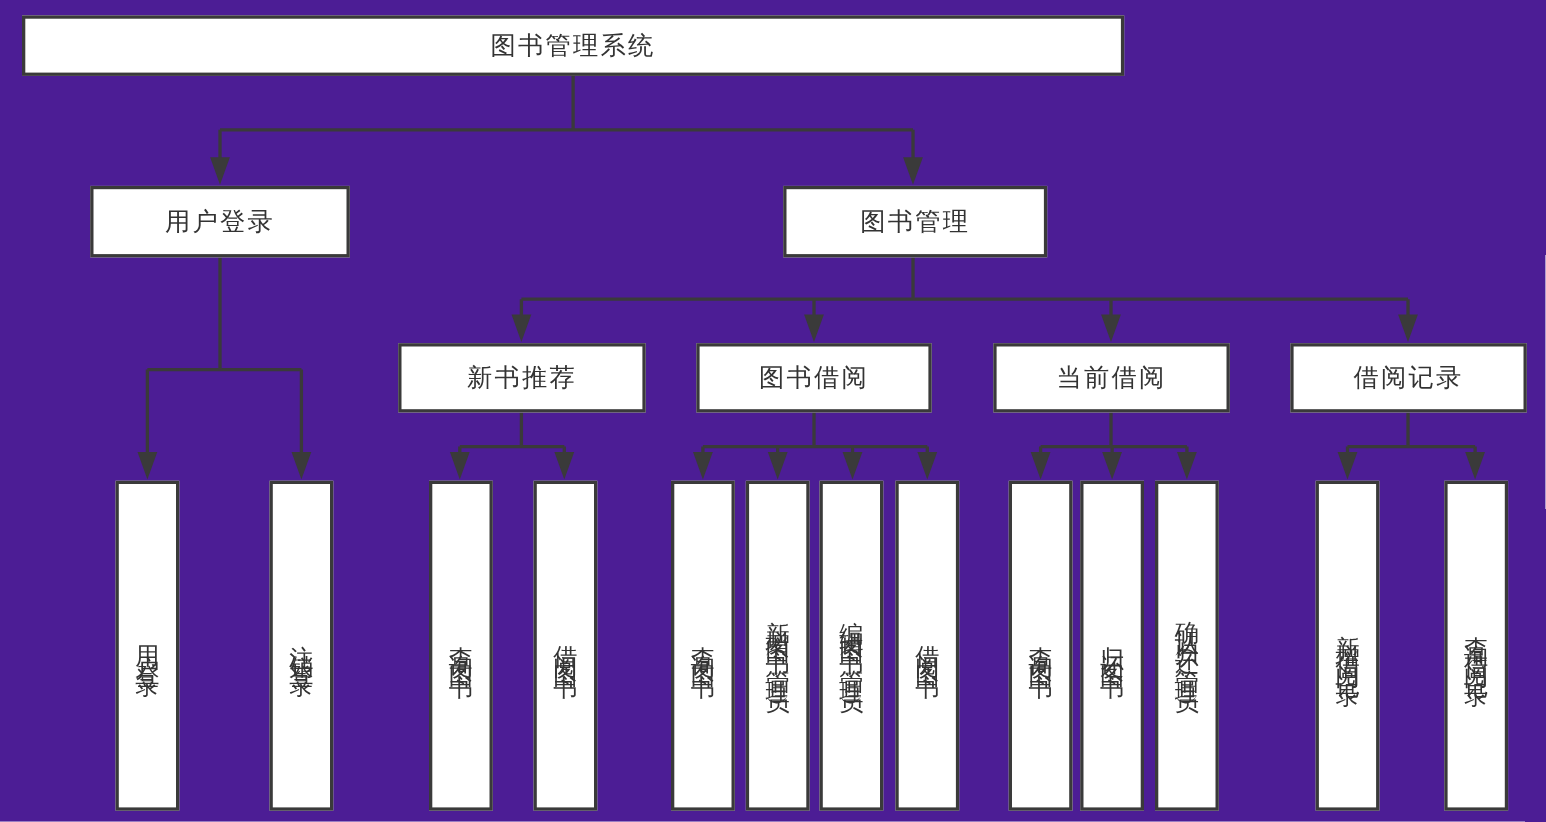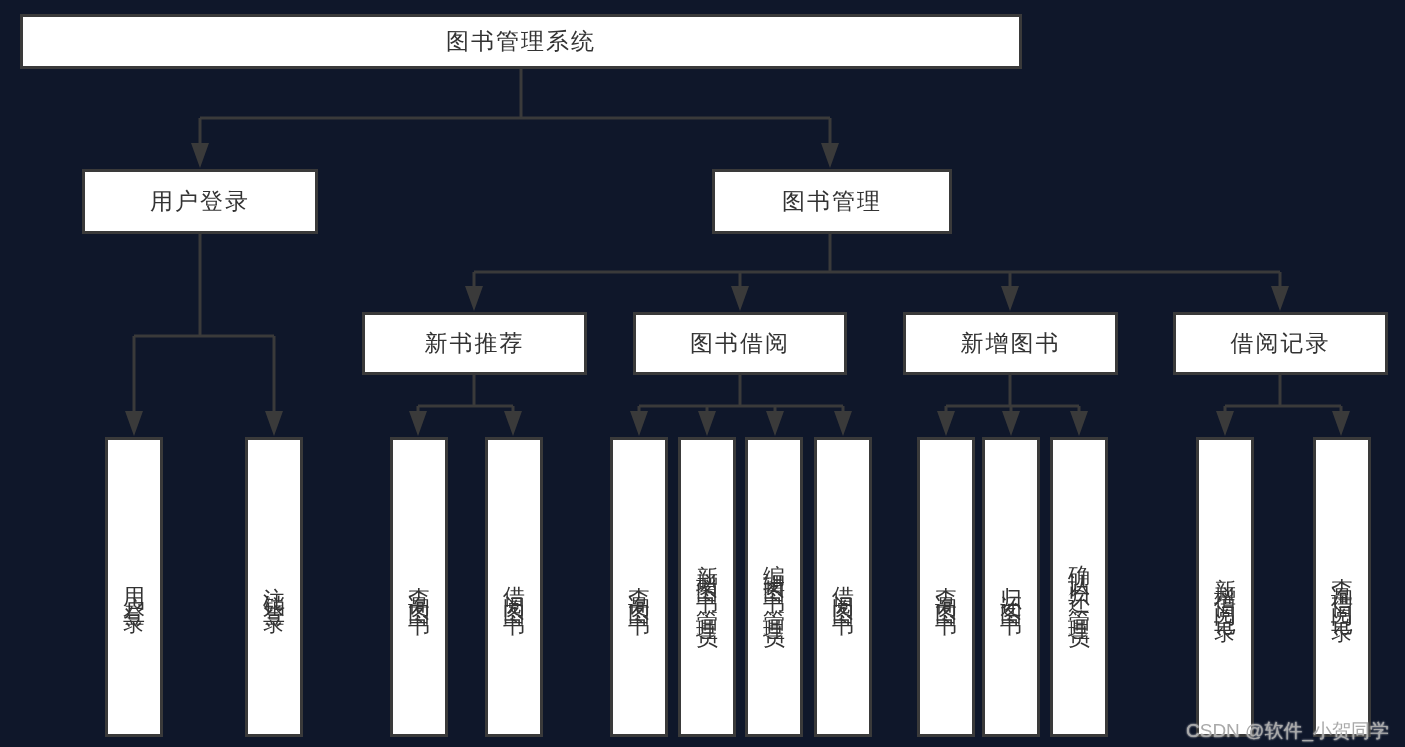--- a/index.html
+++ b/index.html
@@ -1,20 +1,20 @@
 <!DOCTYPE html>
 <html><head>
 <meta charset="utf-8">
 <style>
   html, body { margin: 0; padding: 0; background: #ffffff; }
   #stage {
     position: relative;
     width: 1405px;
     height: 747px;
-    background: #0f172a;
+    background: #4c1d95;
     font-family: "Liberation Sans", sans-serif;
     overflow: hidden;
   }
   #connectors {
     position: absolute;
     left: 0; top: 0;
     width: 1405px; height: 747px;
   }
   .node {
     position: absolute;
@@ -111,21 +111,21 @@
     <span>图书管理</span>
   </div>
 
   <div class="node h" style="left:633px;top:312px;width:214px;height:63px">
     <span>图书借阅</span>
   </div>
   <div class="node h" style="left:362px;top:312px;width:225px;height:63px">
     <span>新书推荐</span>
   </div>
   <div class="node h" style="left:903px;top:312px;width:215px;height:63px">
-    <span>新增图书</span>
+    <span>当前借阅</span>
   </div>
   <div class="node h" style="left:1173px;top:312px;width:215px;height:63px">
     <span>借阅记录</span>
   </div>
 
   <div class="node v" style="left:105px;top:437px;width:58px;height:300px">
     <span>用户登录</span>
   </div>
   <div class="node v" style="left:245px;top:437px;width:58px;height:300px">
     <span>注销登录</span>
@@ -161,15 +161,14 @@
     <span>确认归还（管理员）</span>
   </div>
 
   <div class="node v" style="left:1196px;top:437px;width:58px;height:300px">
     <span>新增借阅记录</span>
   </div>
   <div class="node v" style="left:1313px;top:437px;width:58px;height:300px">
     <span>查询借阅记录</span>
   </div>
 
-  <div class="watermark">CSDN @软件_小贺同学</div>
 
 </div>
 
 </body></html>

